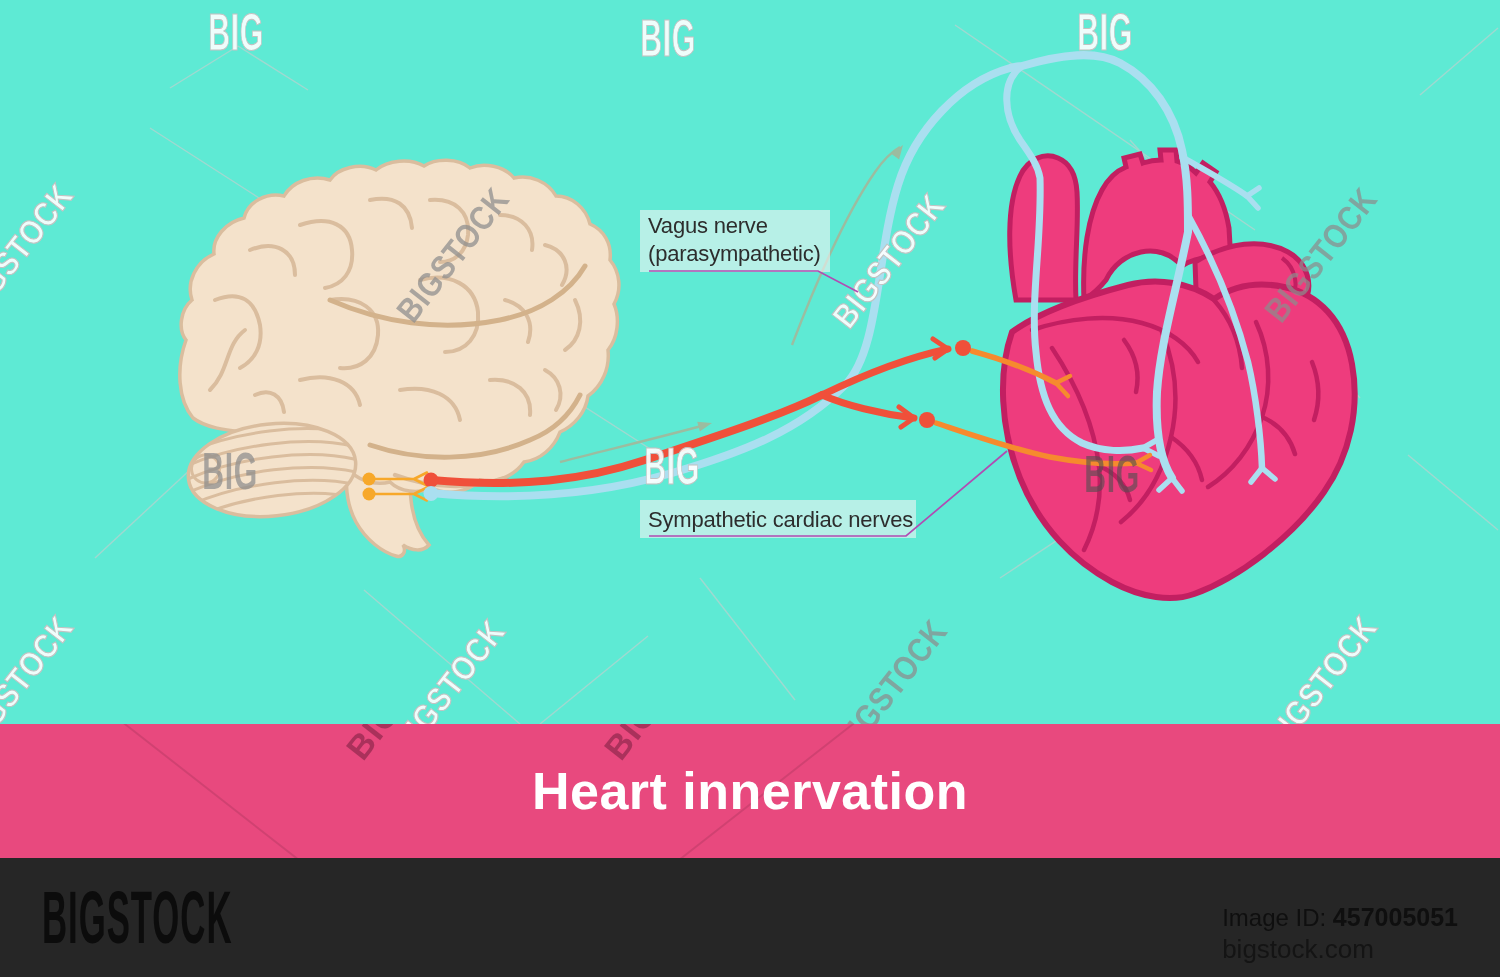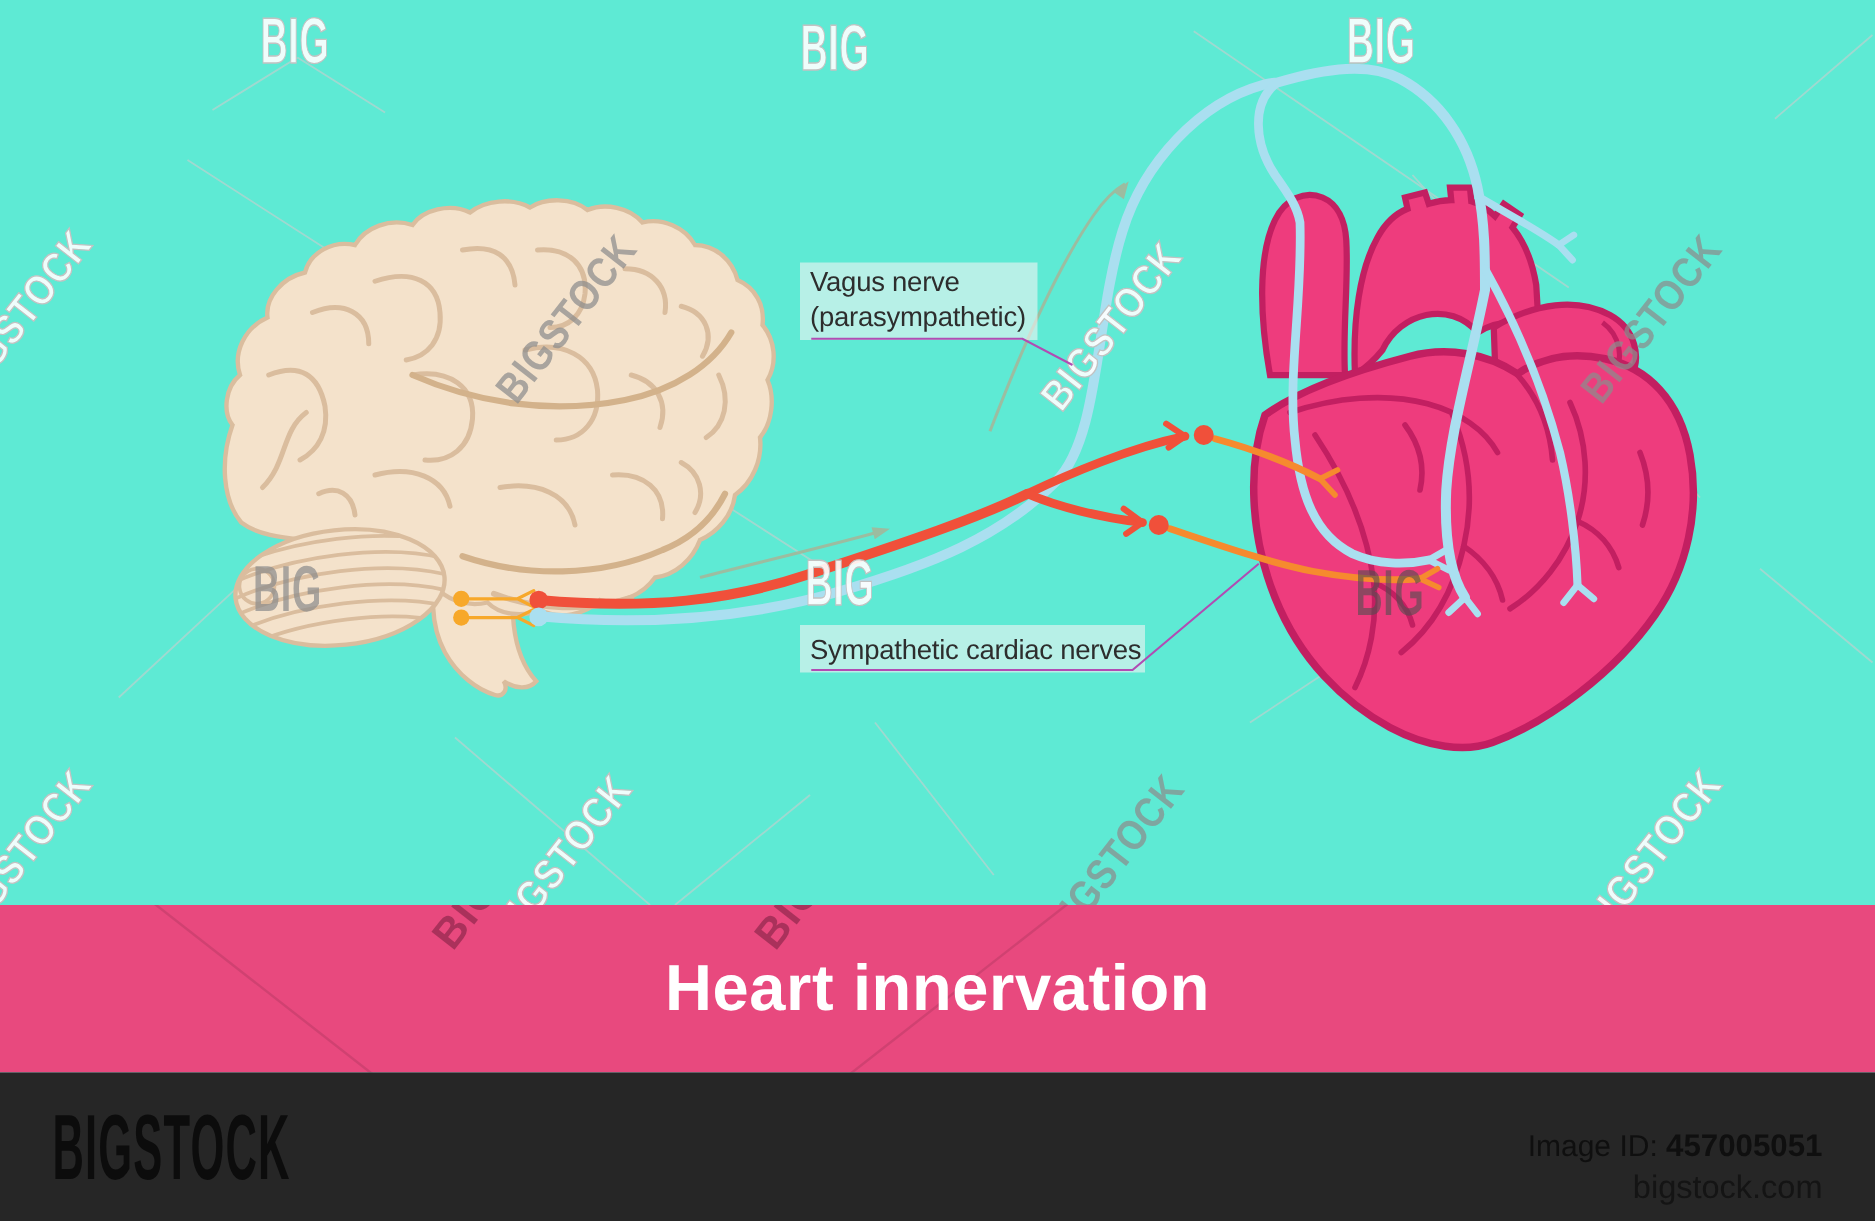--- a/index.html
+++ b/index.html
@@ -23,21 +23,21 @@
           font-weight:bold;color:#ffffff;letter-spacing:.5px;}
   .banner-wm{position:absolute;top:-62px;font-size:34px;font-weight:bold;letter-spacing:1px;
           color:rgba(55,5,25,.35);transform:rotate(-52deg);z-index:1;}
   .banner-line{position:absolute;width:430px;height:2px;background:rgba(0,0,0,.10);z-index:2;}
 
   
   .footer{position:absolute;top:858px;left:0;width:1500px;height:119px;display:flex;
           align-items:center;justify-content:space-between;padding:0 42px;box-sizing:border-box;}
   .logo{font-size:74px;font-weight:bold;color:#0c0c0c;letter-spacing:2px;
         transform:scaleX(.47);transform-origin:left center;white-space:nowrap;}
-  .meta{text-align:right;color:#0f0f0f;margin-top:32px;}
+  .meta{color:#0f0f0f;margin-top:32px;}
   .meta .id-line{font-size:24px;line-height:31px;}
   .meta .id-line b{font-size:25px;}
   .meta .site{font-size:26px;line-height:33px;color:#141414;}
 </style>
 </head>
 <body>
 
 <div class="stage">
 
   <div class="art">

